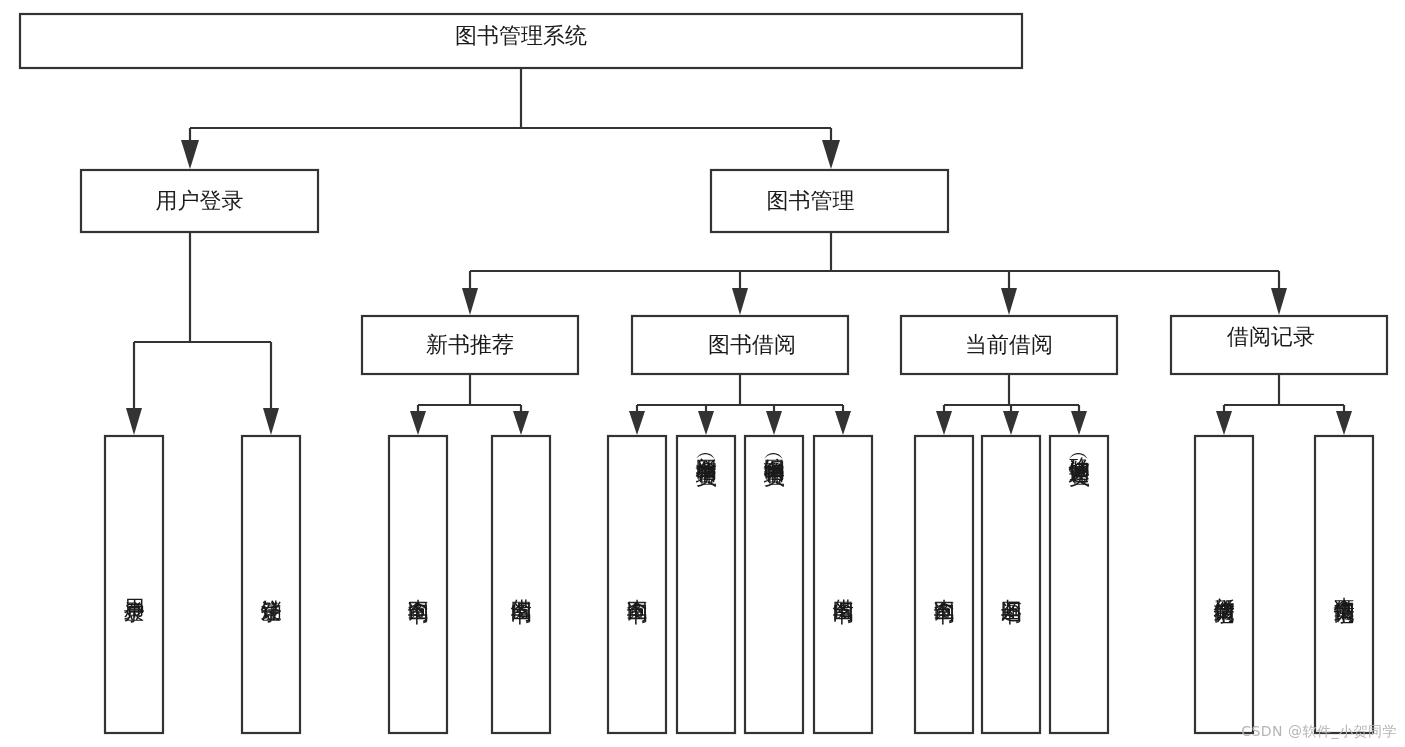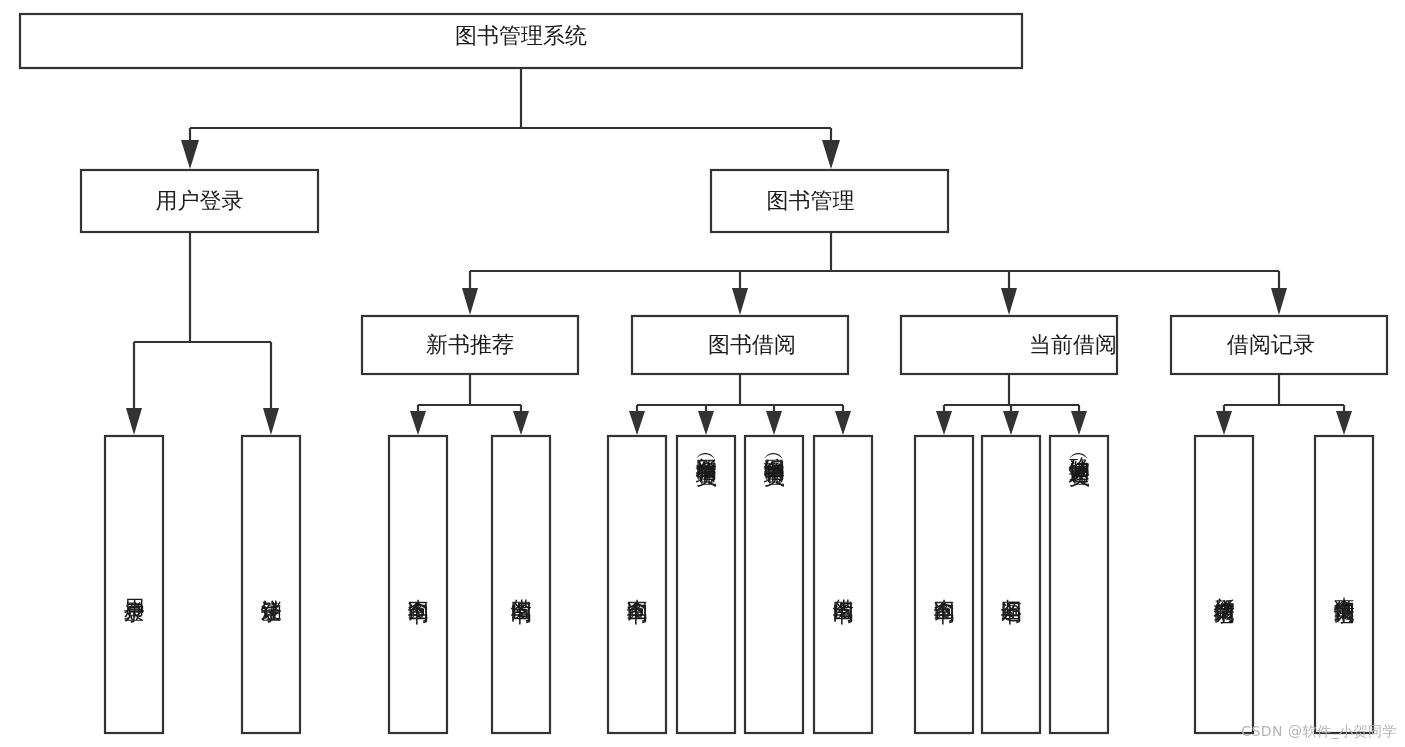--- a/index.html
+++ b/index.html
@@ -197,25 +197,25 @@
   </div>
 
   <div class="horiz-wrap" style="left:362px; top:316px; width:216px; height:58px;">
     <span>新书推荐</span>
   </div>
 
   <div class="horiz-wrap" style="left:644px; top:316px; width:216px; height:58px;">
     <span>图书借阅</span>
   </div>
 
-  <div class="horiz-wrap" style="left:901px; top:316px; width:216px; height:58px;justify-content:flex-end;">
+  <div class="horiz-wrap" style="left:901px; top:316px; width:216px; height:58px;">
     <span>当前借阅</span>
   </div>
 
-  <div class="horiz-wrap" style="left:1171px; top:316px; width:200px; height:58px;">
+  <div class="horiz-wrap" style="left:1171px; top:308px; width:200px; height:58px;">
     <span>借阅记录</span>
   </div>
 
   <div class="vert-wrap" style="left:105px; top:436px; width:58px; height:297px;">
     <span class="vert-text">用户登录</span>
   </div>
   <div class="vert-wrap" style="left:242px; top:436px; width:58px; height:297px;">
     <span class="vert-text">注销登录</span>
   </div>
 

